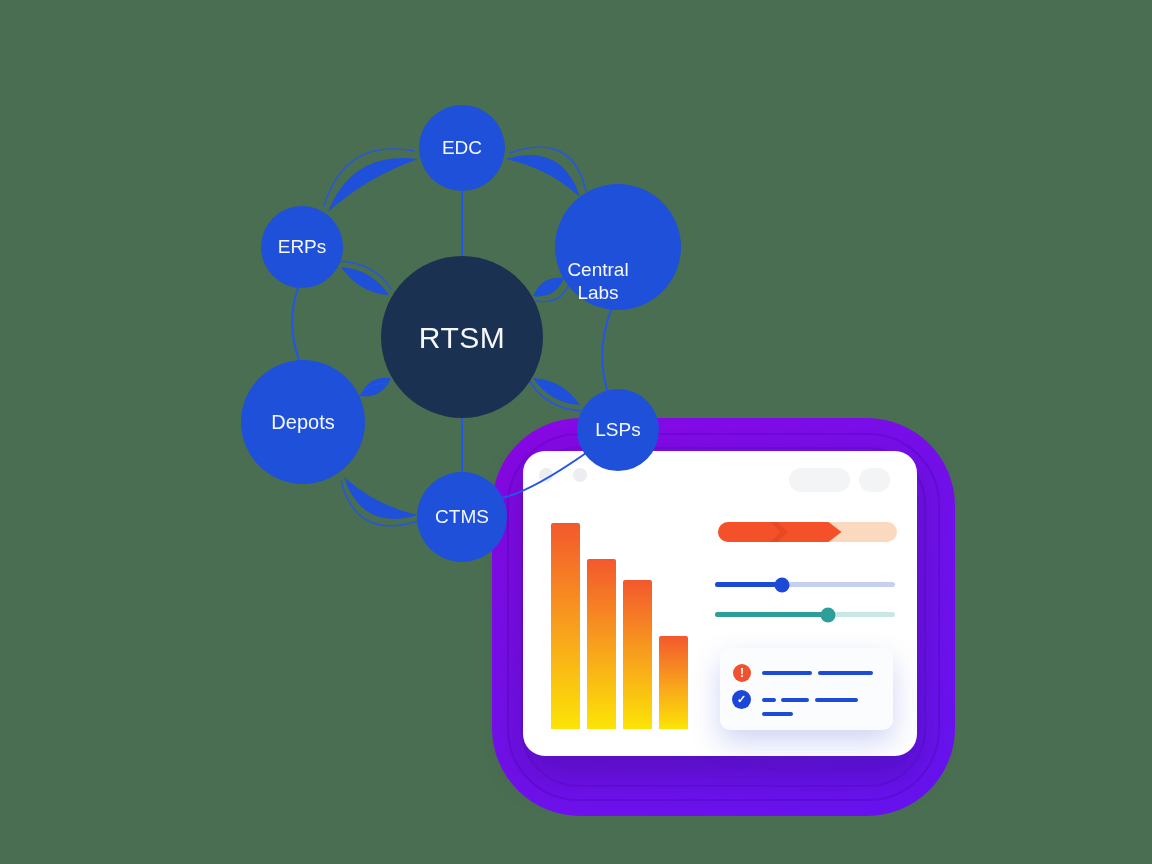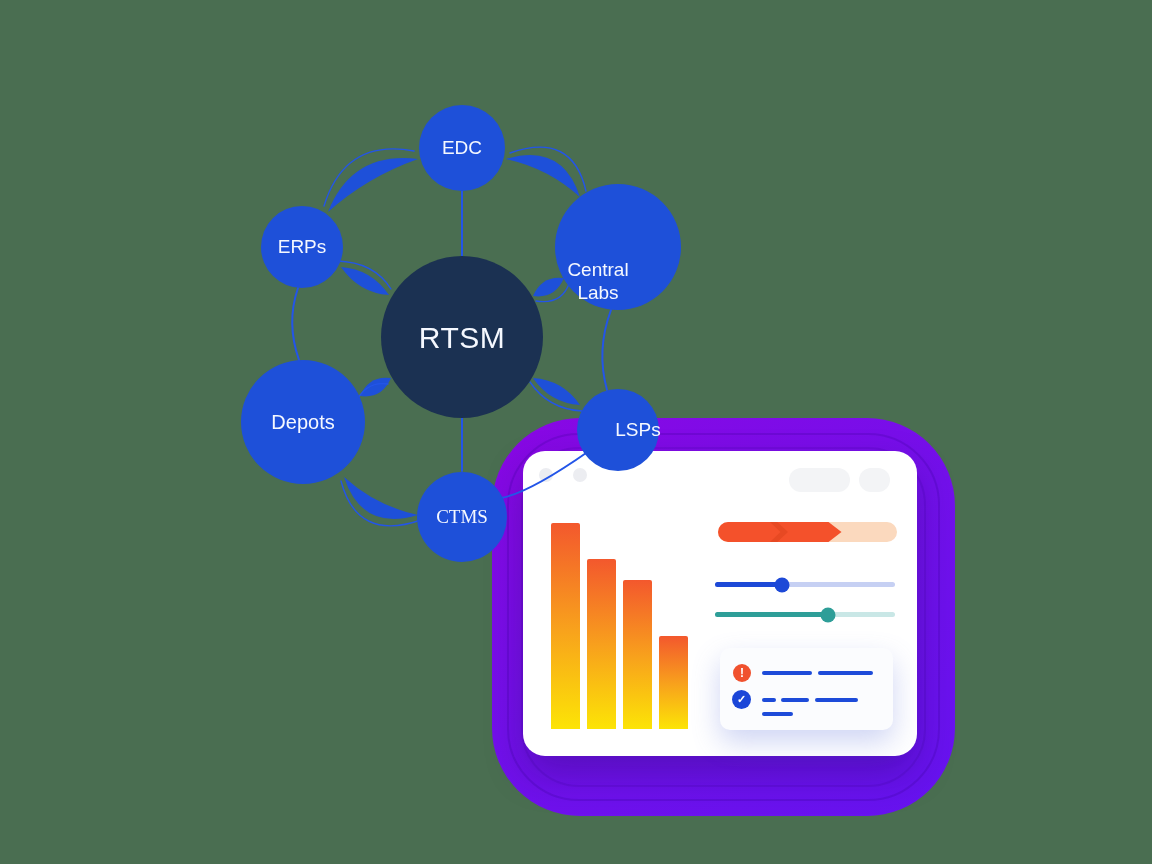--- a/index.html
+++ b/index.html
@@ -119,22 +119,22 @@
   
   .lbl {
     position: absolute; transform: translate(-50%, -50%);
     color: #f5f8ff; font-size: 19px; line-height: 1.2;
     text-align: center; white-space: nowrap;
   }
   .lbl.edc    { left: 462px; top: 148px; }
   .lbl.erps   { left: 302px; top: 247px; }
   .lbl.cl     { left: 598px; top: 248px; width: 94px; white-space: normal; margin-top: 34px; }
   .lbl.depots { left: 303px; top: 422px; font-size: 20px; }
-  .lbl.lsps   { left: 618px; top: 430px; margin-left: 20px; }
-  .lbl.ctms   { left: 462px; top: 517px; font-family: Liberation Serif, serif; }
+  .lbl.lsps   { left: 618px; top: 430px; }
+  .lbl.ctms   { left: 462px; top: 517px; }
   .lbl.rtsm   { left: 462px; top: 338px; font-size: 30px; font-weight: normal; letter-spacing: 0.5px; }
 </style>
 </head>
 <body>
 
 <div class="stage">
 
   <svg class="network-svg" viewBox="0 0 1152 864">
 
     <path class="thin" d="M 298,288 Q 286,323 299,360"></path>

